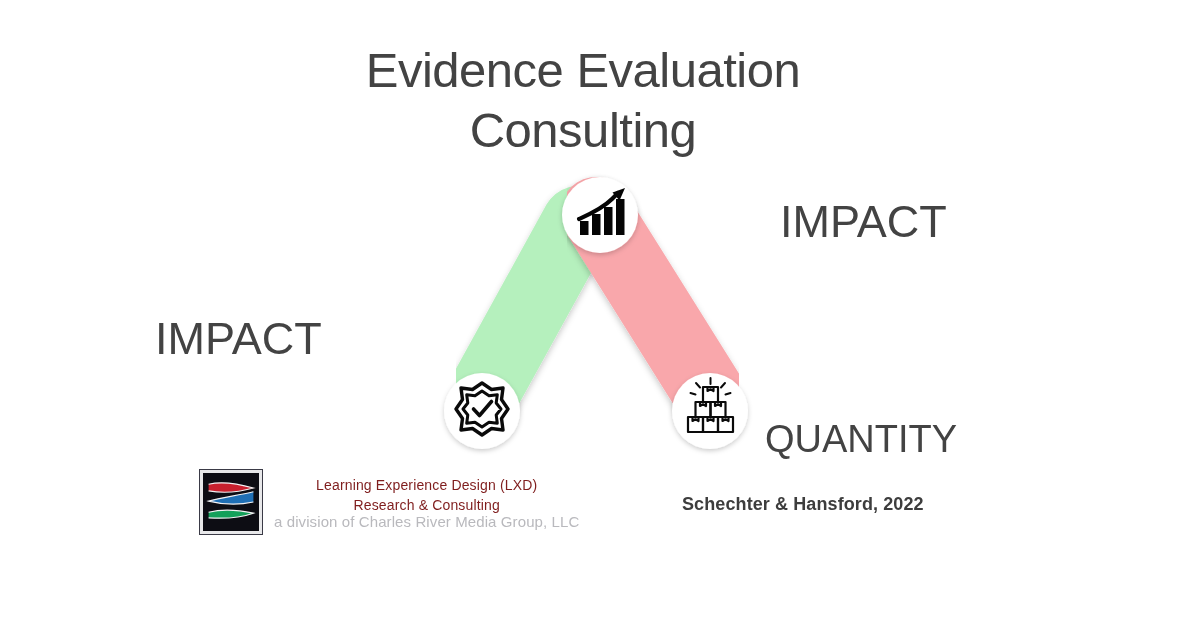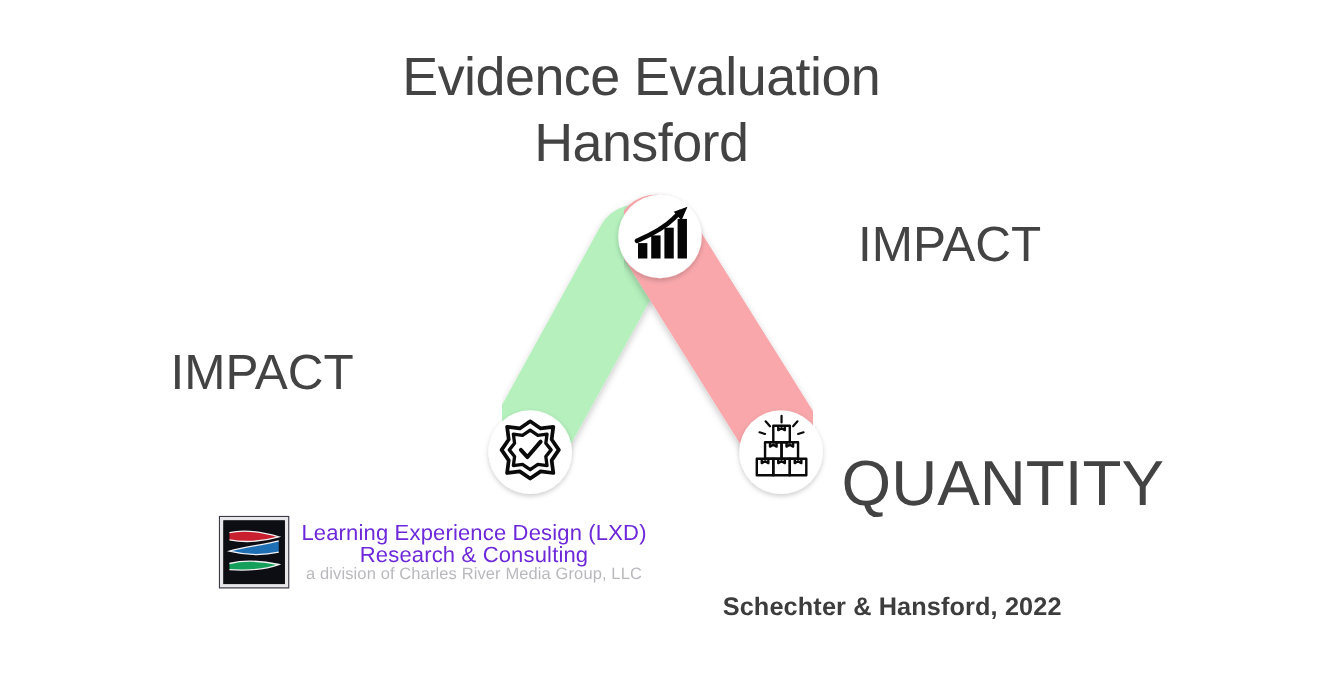--- a/index.html
+++ b/index.html
@@ -43,21 +43,21 @@
 
   
   .corner-label {
     position: absolute;
     font-weight: normal;
     color: #434343;
     white-space: nowrap;
   }
   #label-quality  { left: 155px; top: 313px;  font-size: 45px; }
   #label-impact   { left: 780px; top: 196px;  font-size: 45px; }
-  #label-quantity { left: 765px; top: 406px;  font-size: 58px; }
+  #label-quantity { left: 765px; top: 418px;  font-size: 38px; }
 
   
   #logo-block {
     position: absolute;
     left: 200px;
     top: 470px;
     width: 320px;
     height: 68px;
     display: flex;
     align-items: flex-start;
@@ -74,53 +74,52 @@
     overflow: hidden;
   }
   #logo-mark svg { display: block; width: 100%; height: 100%; }
   #logo-text {
     margin-left: 12px;
     padding-top: 5px;
     text-align: center;
     flex: 1 1 auto;
   }
   .logo-line1, .logo-line2 {
-    font-size: 20px;
+    font-size: 14px;
     line-height: 20px;
-    color: #6d28d9;
+    color: #7f1d1d;
     letter-spacing: 0.15px;
     white-space: nowrap;
   }
   .logo-line3 {
     font-size: 15px;
     line-height: 13px;
     color: #b9b9bd;
     letter-spacing: 0.1px;
     white-space: nowrap;
   }
 
   
   #citation {
     position: absolute;
-    left: 657px;
+    left: 682px;
     top: 494px;
-    font-size: 23px;
+    font-size: 18px;
     font-weight: bold;
     color: #3d3d3d;
     letter-spacing: 0.1px;
     white-space: nowrap;
-    margin-top: 44px;
   }
 </style>
 </head>
 <body>
 
 <div id="title">
   <span class="line">Evidence Evaluation</span>
-  <span class="line">Hansford</span>
+  <span class="line">Consulting</span>
 </div>
 
 <div id="diagram">
   <svg viewBox="0 0 370 320" xmlns="http://www.w3.org/2000/svg" aria-hidden="true">
     <defs>
       <filter id="barShadow" x="-25%" y="-25%" width="150%" height="150%">
         <feDropShadow dx="0" dy="3" stdDeviation="3.2" flood-color="#000000" flood-opacity="0.22"></feDropShadow>
       </filter>
       <filter id="badgeShadow" x="-40%" y="-40%" width="180%" height="180%">
         <feDropShadow dx="0" dy="2" stdDeviation="2.4" flood-color="#000000" flood-opacity="0.20"></feDropShadow>

